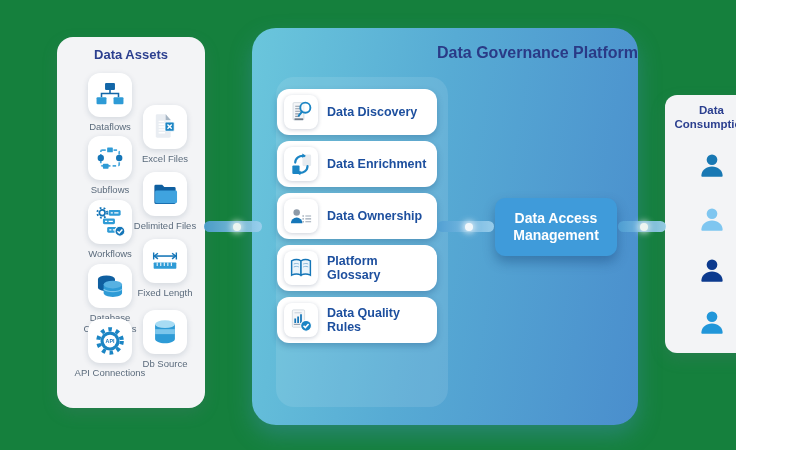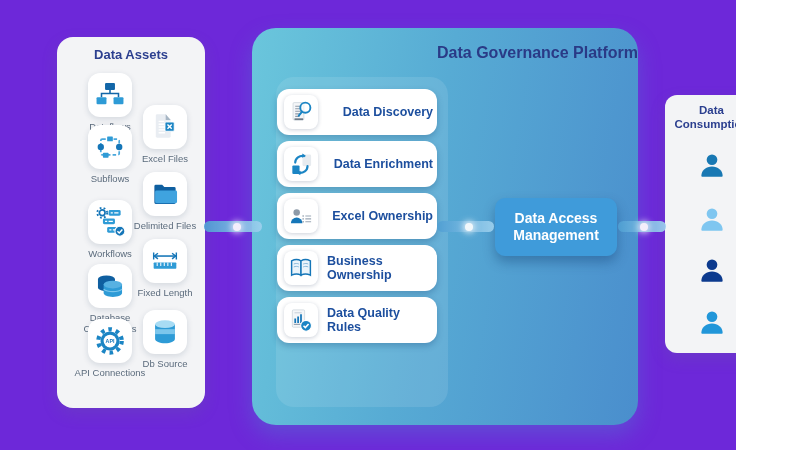--- a/index.html
+++ b/index.html
@@ -1,47 +1,47 @@
 <!DOCTYPE html>
 <html><head>
 <meta charset="utf-8">
 <style>
   html,body{margin:0;padding:0;background:#ffffff;}
-  .stage{position:relative;width:736px;height:450px;background:#6d28d9;overflow:hidden;
+  .stage{position:relative;width:736px;height:450px;background:#15803d;overflow:hidden;
          font-family:"Liberation Sans","DejaVu Sans",sans-serif;}
 
   
   .panel{position:absolute;background:#f3f4f6;border-radius:16px;
          box-shadow:0 6px 16px rgba(100,116,139,.20);}
   .assets-panel{left:57px;top:37px;width:148px;height:371px;}
   .consumption-panel{left:665px;top:95px;width:93px;height:258px;border-radius:12px;}
   .panel-title{position:absolute;left:0;right:0;text-align:center;color:#2b3f8f;
                font-weight:bold;font-size:13px;line-height:1.2;}
   .assets-panel .panel-title{top:10px;}
   .consumption-panel .panel-title{top:9px;font-size:11.5px;padding:0 8px;}
 
   
   .asset-item{position:absolute;width:80px;text-align:center;}
   .tile{width:44px;height:44px;margin:0 auto;background:#ffffff;border-radius:12px;
         box-shadow:0 2px 6px rgba(15,40,80,.14);display:flex;align-items:center;justify-content:center;}
   .asset-label{margin-top:4px;font-size:9.5px;line-height:1.2;color:#5b6b7c;}
-  .al1{left:13px;top:36px}.al2{left:13px;top:88px}.al3{left:13px;top:163px}
+  .al1{left:13px;top:36px}.al2{left:13px;top:99px}.al3{left:13px;top:163px}
   .al4{left:13px;top:227px}.al5{left:13px;top:282px}
   .ar1{left:68px;top:68px}.ar2{left:68px;top:135px}.ar3{left:68px;top:202px}.ar4{left:68px;top:273px}
 
   
   .platform-panel{position:absolute;left:252px;top:28px;width:386px;height:397px;border-radius:24px;
         background:linear-gradient(100deg,#6ac6dc 0%,#57abd4 45%,#4a8ecd 100%);
         box-shadow:0 10px 22px rgba(74,142,205,.35);}
   .platform-title{position:absolute;top:16px;left:0;right:0;text-align:right;
         color:#2a3a86;font-weight:bold;font-size:16px;}
   .cards-backdrop{position:absolute;left:24px;top:49px;width:172px;height:330px;
         background:rgba(255,255,255,.10);border-radius:18px;}
   .module-card{position:absolute;left:25px;width:160px;height:46px;background:#ffffff;border-radius:12px;
-        box-shadow:0 3px 6px rgba(15,60,110,.28);display:flex;align-items:center;gap:9px;padding-left:7px;box-sizing:border-box;justify-content:space-between;}
+        box-shadow:0 3px 6px rgba(15,60,110,.28);display:flex;align-items:center;gap:9px;padding-left:7px;box-sizing:border-box;}
   .mc1{top:61px}.mc2{top:113px}.mc3{top:165px}.mc4{top:217px}.mc5{top:269px}.mc6{top:321px}
   .card-icon-tile{width:34px;height:34px;background:#ffffff;border-radius:8px;flex:0 0 34px;
         box-shadow:0 1px 4px rgba(20,40,80,.22);display:flex;align-items:center;justify-content:center;}
   .card-label{font-size:12.5px;font-weight:bold;color:#1d4f9e;line-height:1.15;padding-right:4px;}
 
   
   .access-button{position:absolute;left:243px;top:170px;width:122px;height:58px;background:#3f9bda;
         border-radius:10px;display:flex;align-items:center;justify-content:center;text-align:center;
         color:#ffffff;font-weight:bold;font-size:14px;line-height:1.25;
         box-shadow:0 6px 12px rgba(10,50,100,.35);padding:0 23px;box-sizing:border-box;}
@@ -220,32 +220,32 @@
       <div class="card-icon-tile">
         <svg width="26" height="26" viewBox="0 0 36 36">
           <circle cx="12" cy="13" r="4.5" fill="#8d9aa8"></circle>
           <path d="M4 28a8 8 0 0 1 16 0z" fill="#1576b8"></path>
           <rect x="20" y="17" width="2" height="2" fill="#9aa7b5"></rect>
           <rect x="20" y="21" width="2" height="2" fill="#9aa7b5"></rect>
           <rect x="20" y="25" width="2" height="2" fill="#9aa7b5"></rect>
           <path d="M24 18h8M24 22h8M24 26h8" stroke="#9aa7b5" stroke-width="1.6"></path>
         </svg>
       </div>
-      <div class="card-label">Excel Ownership</div>
+      <div class="card-label">Data Ownership</div>
     </div>
 
     <div class="module-card mc4">
       <div class="card-icon-tile">
         <svg width="26" height="26" viewBox="0 0 36 36">
           <path d="M5 8c4.5-2.2 9-2.2 13 0v20c-4-2.2-8.5-2.2-13 0z" fill="#eaf4fb" stroke="#1576b8" stroke-width="2"></path>
           <path d="M31 8c-4.5-2.2-9-2.2-13 0v20c4-2.2 8.5-2.2 13 0z" fill="#eaf4fb" stroke="#1576b8" stroke-width="2"></path>
           <path d="M8 12.5c2.5-1 5-1 7 0M8 16.5c2.5-1 5-1 7 0M21 12.5c2.5-1 5-1 7 0M21 16.5c2.5-1 5-1 7 0" stroke="#7fb3d8" stroke-width="1.3" fill="none"></path>
         </svg>
       </div>
-      <div class="card-label">Business Ownership</div>
+      <div class="card-label">Platform Glossary</div>
     </div>
 
     <div class="module-card mc5">
       <div class="card-icon-tile">
         <svg width="26" height="26" viewBox="0 0 36 36">
           <rect x="6" y="4" width="17" height="24" rx="1.5" fill="#f4f6f8" stroke="#c9d2da" stroke-width="1"></rect>
           <path d="M9 8h10" stroke="#c9d2da" stroke-width="1.5"></path>
           <path d="M10 22v-6M14 22v-9M18 22v-12" stroke="#1576b8" stroke-width="2.4"></path>
           <path d="M8 24h12" stroke="#8d9aa8" stroke-width="1.5"></path>
           <circle cx="25" cy="26" r="7.5" fill="#1b85c4" stroke="#ffffff" stroke-width="1.5"></circle>

